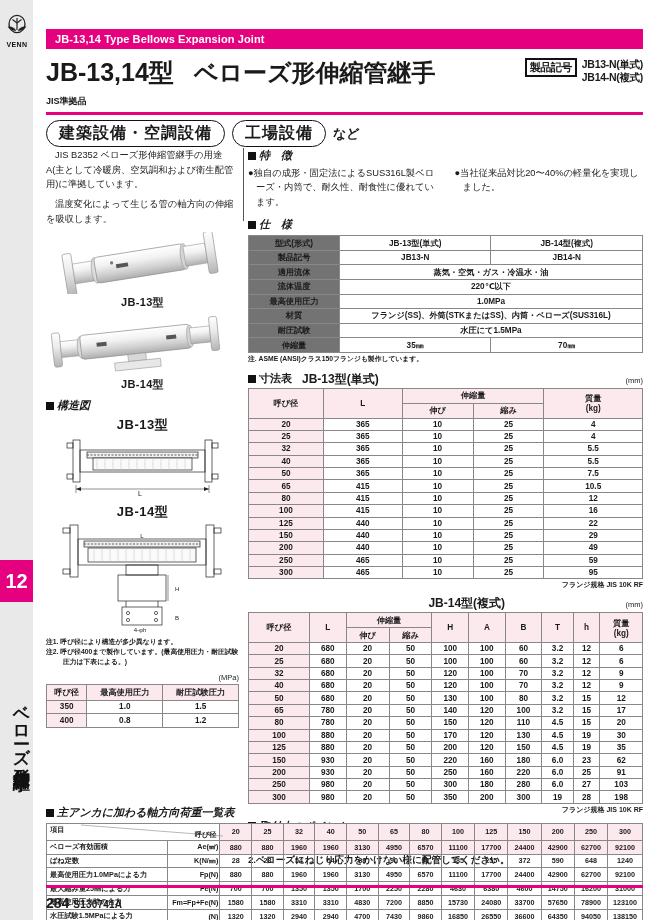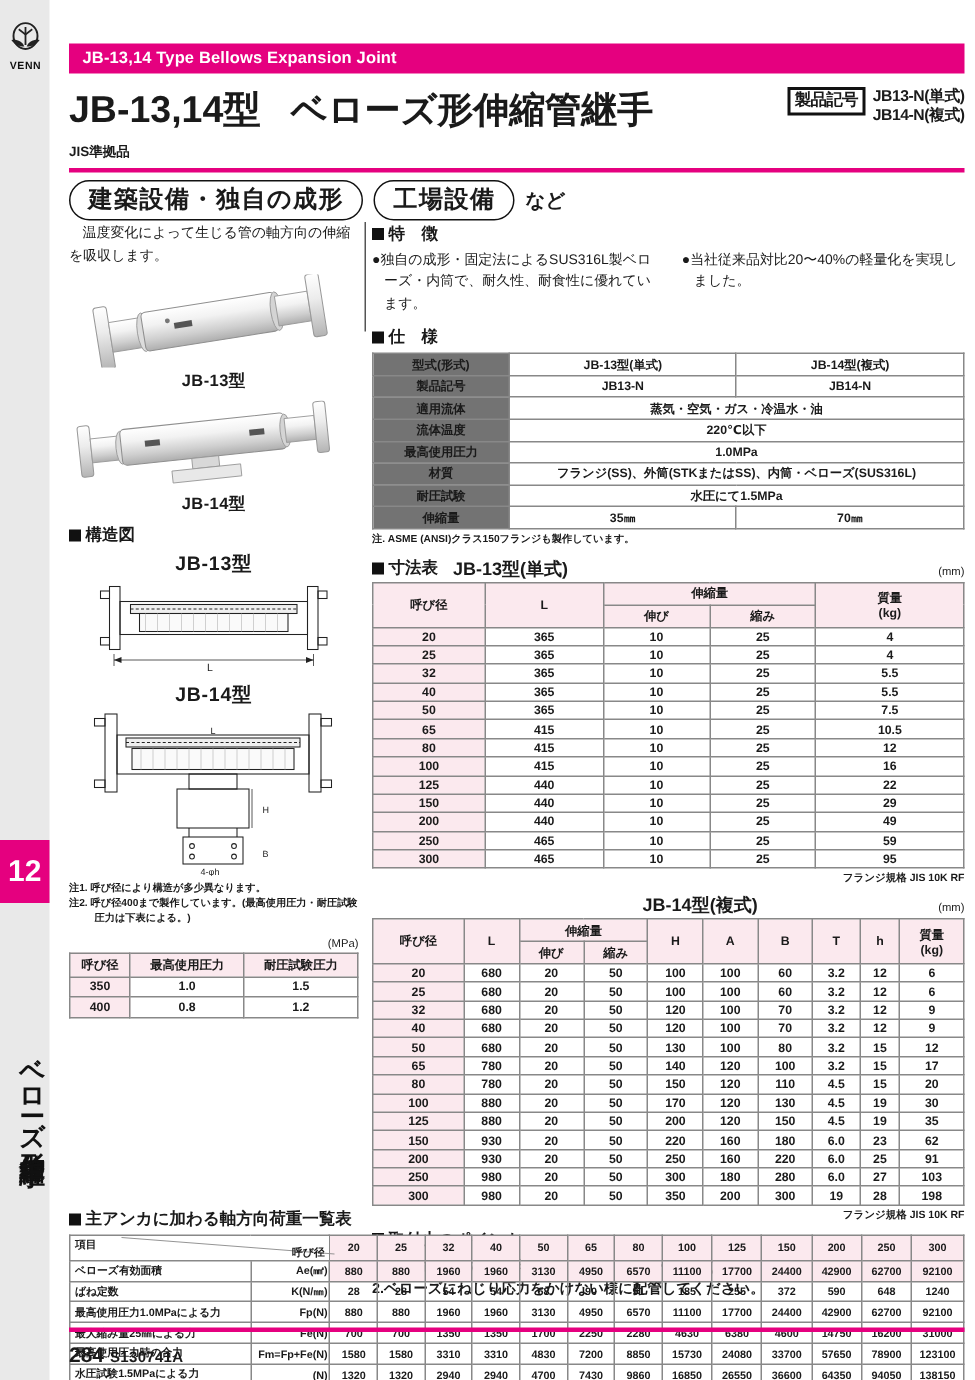--- a/index.html
+++ b/index.html
@@ -37,21 +37,21 @@
   .tag{border:1.6px solid #111;border-radius:999px;padding:2px 12px;font-size:16px;font-weight:bold;letter-spacing:1px;}
   .tag-after{font-size:13px;font-weight:bold;}
 
   
   .colL{position:absolute;left:46px;top:148px;width:193px;}
   .colR{position:absolute;left:248px;top:148px;width:395px;}
   .vdiv{position:absolute;left:243px;top:148px;width:1px;height:73px;background:#555;}
 
   .lead{font-size:9.3px;line-height:1.58;text-indent:9px;margin:0 0 5px 0;}
 
-  .hsec{font-size:11px;font-weight:bold;margin:0 0 3px 0;display:flex;align-items:center;gap:3px;}
+  .hsec{font-size:11px;font-weight:bold;margin:0 0 3px 0;display:flex;align-items:center;gap:3px;font-style:italic;}
   .hsec::before{content:"";width:8px;height:8px;background:#111;display:inline-block;}
   .hsec.wide{letter-spacing:4px;}
 
   .feat{display:flex;gap:18px;font-size:9.3px;line-height:1.55;}
   .feat > div{flex:1;}
   .feat p{margin:0;padding-left:8px;text-indent:-8px;}
 
   
   table{border-collapse:collapse;width:100%;font-size:8.2px;}
   .spec td{border:.6px solid #888;padding:1.3px 2px;text-align:center;font-weight:bold;}
@@ -140,28 +140,29 @@
     <div class="code-vals">
       <div>JB13-N(単式)</div>
       <div>JB14-N(複式)</div>
     </div>
   </div>
 
   <div class="jis-note">JIS準拠品</div>
   <div class="pink-rule"></div>
 
   <div class="tagrow">
-    <div class="tag">建築設備・独自の成形</div>
+    <div class="tag">建築設備・空調設備</div>
     <div class="tag">工場設備</div>
     <div class="tag-after">など</div>
   </div>
 
   <div class="vdiv"></div>
 
   <div class="colL">
+    <p class="lead">JIS B2352 ベローズ形伸縮管継手の用途A(主として冷暖房、空気調和および衛生配管用)に準拠しています。</p>
     <p class="lead">温度変化によって生じる管の軸方向の伸縮を吸収します。</p>
 
     <div style="margin-top:6px;">
       <svg class="photo" width="178" height="62" viewBox="0 0 178 62">
         <defs>
           <linearGradient id="g1" x1="0" y1="0" x2="0" y2="1">
             <stop offset="0" stop-color="#fff"></stop>
               <stop offset="0.35" stop-color="#f2f2f2"></stop>
             <stop offset="0.72" stop-color="#cfcfcf"></stop>
               <stop offset="1" stop-color="#aeaeae"></stop>

